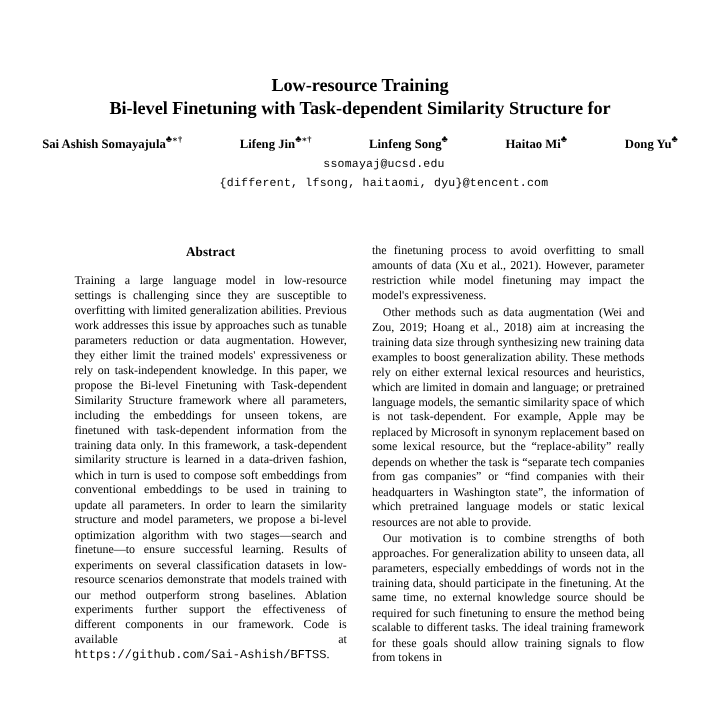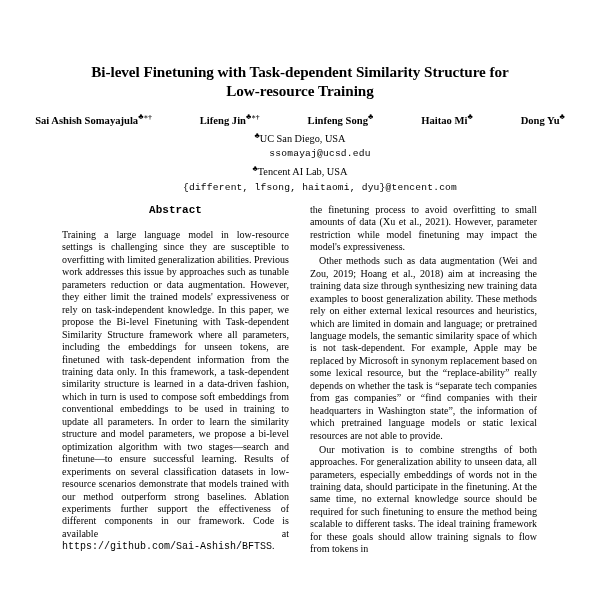--- a/index.html
+++ b/index.html
@@ -104,21 +104,20 @@
   }
   .col-left  { left: 62px; }
   .col-right { left: 310px; }
 
   .section-heading {
     text-align: center;
     font-size: 11px;
     font-weight: bold;
     margin: 0 0 12px 0;
     line-height: 13px;
-    font-family: Liberation Mono, monospace;
   }
 
   p.body {
     margin: 0;
     text-align: justify;
     text-justify: inter-word;
     font-size: 10px;
     line-height: 12.45px;
     hyphens: manual;
     word-spacing: 0px;
@@ -132,30 +131,28 @@
     font-family: Liberation Mono, monospace;
   }
 </style>
 </head>
 <body>
 
 <div class="page">
 
   <div class="titleblock">
     <h1 class="paper-title">
+      <span class="title-line">Low-resource Training</span>
       <span class="title-line">Bi-level Finetuning with Task-dependent Similarity Structure for</span>
-      <span class="title-line">Low-resource Training</span>
     </h1>
 
     <div class="authors" id="author-list"><span class="author"><span>Sai Ashish Somayajula</span><span class="mark">♣</span><span class="mark-star">∗†</span></span><span class="author"><span>Lifeng Jin</span><span class="mark">♣</span><span class="mark-star">∗†</span></span><span class="author"><span>Linfeng Song</span><span class="mark">♣</span></span><span class="author"><span>Haitao Mi</span><span class="mark">♣</span></span><span class="author"><span>Dong Yu</span><span class="mark">♣</span></span></div>
 
     <div id="affiliation-block">
-        <div class="affil"><span class="mark">♣</span><span>UC San Diego, USA</span></div>
         <div class="email">ssomayaj@ucsd.edu</div>
-        <div class="affil"><span class="mark">♣</span><span>Tencent AI Lab, USA</span></div>
         <div class="email">{different, lfsong, haitaomi, dyu}@tencent.com</div>
       </div>
   </div>
 
   <div class="columns">
 
     <div class="col col-left">
       <h2 class="section-heading">Abstract</h2>
       <p class="body">
         <span>Training a large language model in low-resource settings is challenging since they are susceptible to overfitting with limited generalization abilities. Previous work addresses this issue by approaches such as tunable parameters reduction or data augmentation. However, they either limit the trained models' expressiveness or rely on task-independent knowledge. In this paper, we propose the Bi-level Finetuning with Task-dependent Similarity Structure framework where all parameters, including the embeddings for unseen tokens, are finetuned with task-dependent information from the training data only. In this framework, a task-dependent similarity structure is learned in a data-driven fashion, which in turn is used to compose soft embeddings from conventional embeddings to be used in training to update all parameters. In order to learn the similarity structure and model parameters, we propose a bi-level optimization algorithm with two stages—search and finetune—to ensure successful learning. Results of experiments on several classification datasets in low-resource scenarios demonstrate that models trained with our method outperform strong baselines. Ablation experiments further support the effectiveness of different components in our framework. Code is available at </span><span class="nowrap-url">https://github.com/Sai-Ashish/BFTSS</span><span>.</span>

